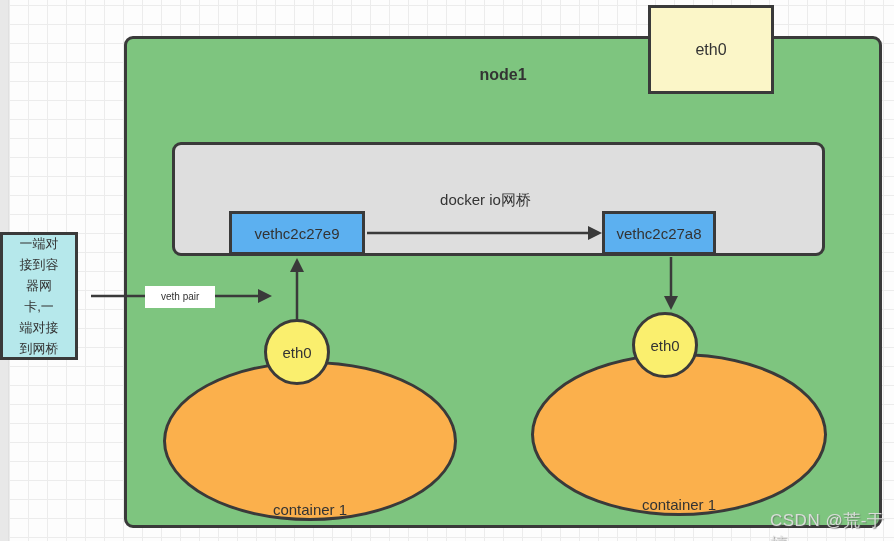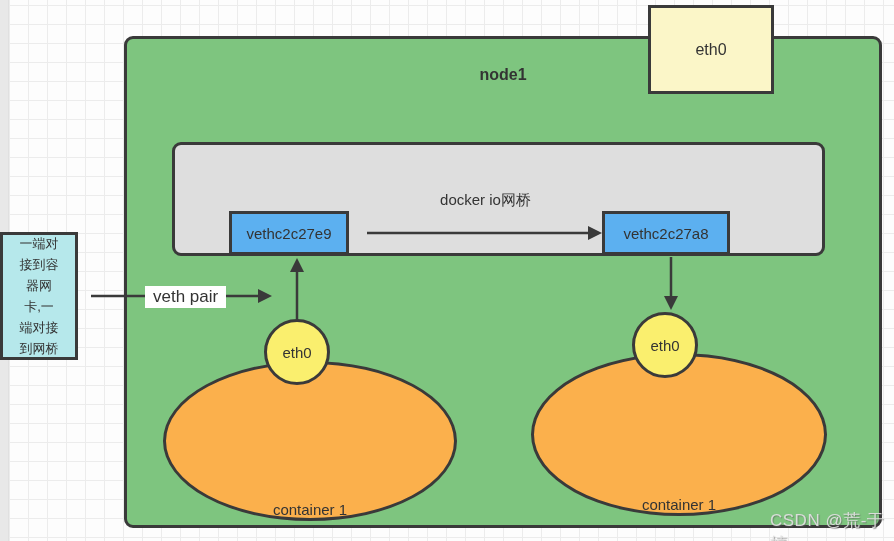--- a/index.html
+++ b/index.html
@@ -41,26 +41,26 @@
   }
   .bridge-box{
     left:172px;top:142px;width:653px;height:114px;
     background:#dedede;border-radius:9px;z-index:2;
   }
   .bridge-label{
     position:absolute;left:172px;top:191px;width:627px;
     text-align:center;font-size:15px;z-index:3;
   }
   .veth-box{
-    width:120px;height:44px;background:#5cb0f0;z-index:4;
+    width:136px;height:44px;background:#5cb0f0;z-index:4;
     display:flex;align-items:center;justify-content:center;
     font-size:15px;
   }
   .veth-left{left:229px;top:211px;}
-  .veth-right{left:602px;top:211px;width:128px;}
+  .veth-right{left:602px;top:211px;width:114px;}
   .note-box{
     left:0;top:232px;width:78px;height:128px;
     background:#b6e8eb;z-index:4;
     display:flex;align-items:center;justify-content:center;
     font-size:13px;line-height:21px;text-align:center;
     white-space:pre-line;
   }
   .eth-circle{
     width:66px;height:66px;border-radius:50%;
     background:#faef6e;z-index:3;
@@ -77,22 +77,22 @@
   .ellipse-left{left:163px;top:361px;width:294px;height:160px;}
   .ellipse-right{left:531px;top:353px;width:296px;height:163px;}
   .arrow-layer{
     position:absolute;left:0;top:0;width:894px;height:541px;
     z-index:5;pointer-events:none;
   }
   .arrow-layer line{stroke:#3a3a3a;stroke-width:2.5;}
   .arrow-layer polygon{fill:#3a3a3a;}
   .veth-pair-label{
     position:absolute;left:145px;top:286px;
-    background:#ffffff;padding:0 8px;height:22px;line-height:22px;
-    font-size:17px;z-index:6;
+    background:#ffffff;padding:0 16px;height:22px;line-height:22px;
+    font-size:10px;z-index:6;
   }
   .watermark{
     position:absolute;left:770px;top:509px;
     font-size:17px;color:rgba(225,225,225,0.92);
     text-shadow:1px 1px 1px rgba(90,90,90,0.55);
     z-index:10;letter-spacing:0.5px;
   }
 </style>
 </head>
 <body>

